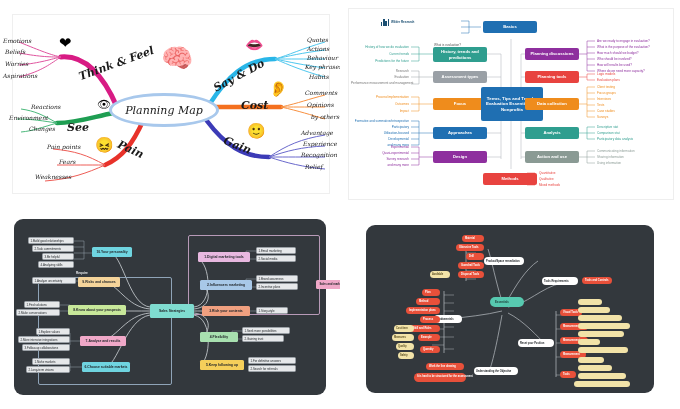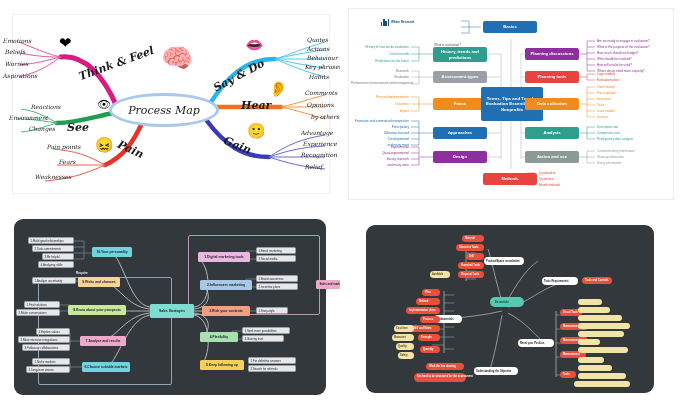--- a/index.html
+++ b/index.html
@@ -91,33 +91,33 @@
         <path d="M92,150 C 74,140 62,136 40,134" stroke="#ee5d56" stroke-width="1" fill="none"></path>
         <path d="M92,150 C 74,150 60,150 44,150" stroke="#ee5d56" stroke-width="1" fill="none"></path>
         <path d="M92,150 C 74,158 58,164 32,166" stroke="#ee5d56" stroke-width="1" fill="none"></path>
 
         <path d="M100,98 C 80,102 64,108 44,108" stroke="#1e9e52" stroke-width="4.5" fill="none" stroke-linecap="round"></path>
         <path d="M44,108 C 30,100 22,96 8,94" stroke="#4cb97c" stroke-width="1" fill="none"></path>
         <path d="M44,108 C 30,106 20,104 4,104" stroke="#4cb97c" stroke-width="1" fill="none"></path>
         <path d="M44,108 C 30,112 20,116 8,117" stroke="#4cb97c" stroke-width="1" fill="none"></path>
       </svg>
 
-      <div class="ecenter">Process Map</div>
+      <div class="ecenter">Planning Map</div>
 
       <div class="eicon" style="left:46px;top:20px;">❤</div>
       <div class="eicon" style="left:148px;top:30px;font-size:26px;">🧠</div>
       <div class="eicon" style="left:232px;top:22px;">👄</div>
       <div class="eicon" style="left:256px;top:66px;">👂</div>
       <div class="eicon" style="left:234px;top:108px;">🙂</div>
       <div class="eicon" style="left:82px;top:122px;">😖</div>
       <div class="eicon" style="left:84px;top:84px;font-size:11px;">👁</div>
 
       <div class="elab ebranch" style="left:64px;top:42px;transform:rotate(-20deg);">Think &amp; Feel</div>
       <div class="elab ebranch" style="left:198px;top:54px;transform:rotate(-28deg);">Say &amp; Do</div>
-      <div class="elab ebranch" style="left:228px;top:84px;">Hear</div>
+      <div class="elab ebranch" style="left:228px;top:84px;">Cost</div>
       <div class="elab ebranch" style="left:210px;top:124px;transform:rotate(22deg);">Gain</div>
       <div class="elab ebranch" style="left:104px;top:128px;transform:rotate(25deg);">Pain</div>
       <div class="elab ebranch" style="left:54px;top:106px;">See</div>
 
       <div class="elab eleaf" style="left:-10px;top:22px;">Emotions</div>
       <div class="elab eleaf" style="left:-8px;top:33px;">Beliefs</div>
       <div class="elab eleaf" style="left:-8px;top:45px;">Worries</div>
       <div class="elab eleaf" style="left:-10px;top:57px;">Aspirations</div>
 
       <div class="elab eleaf" style="left:294px;top:21px;">Quotes</div>

